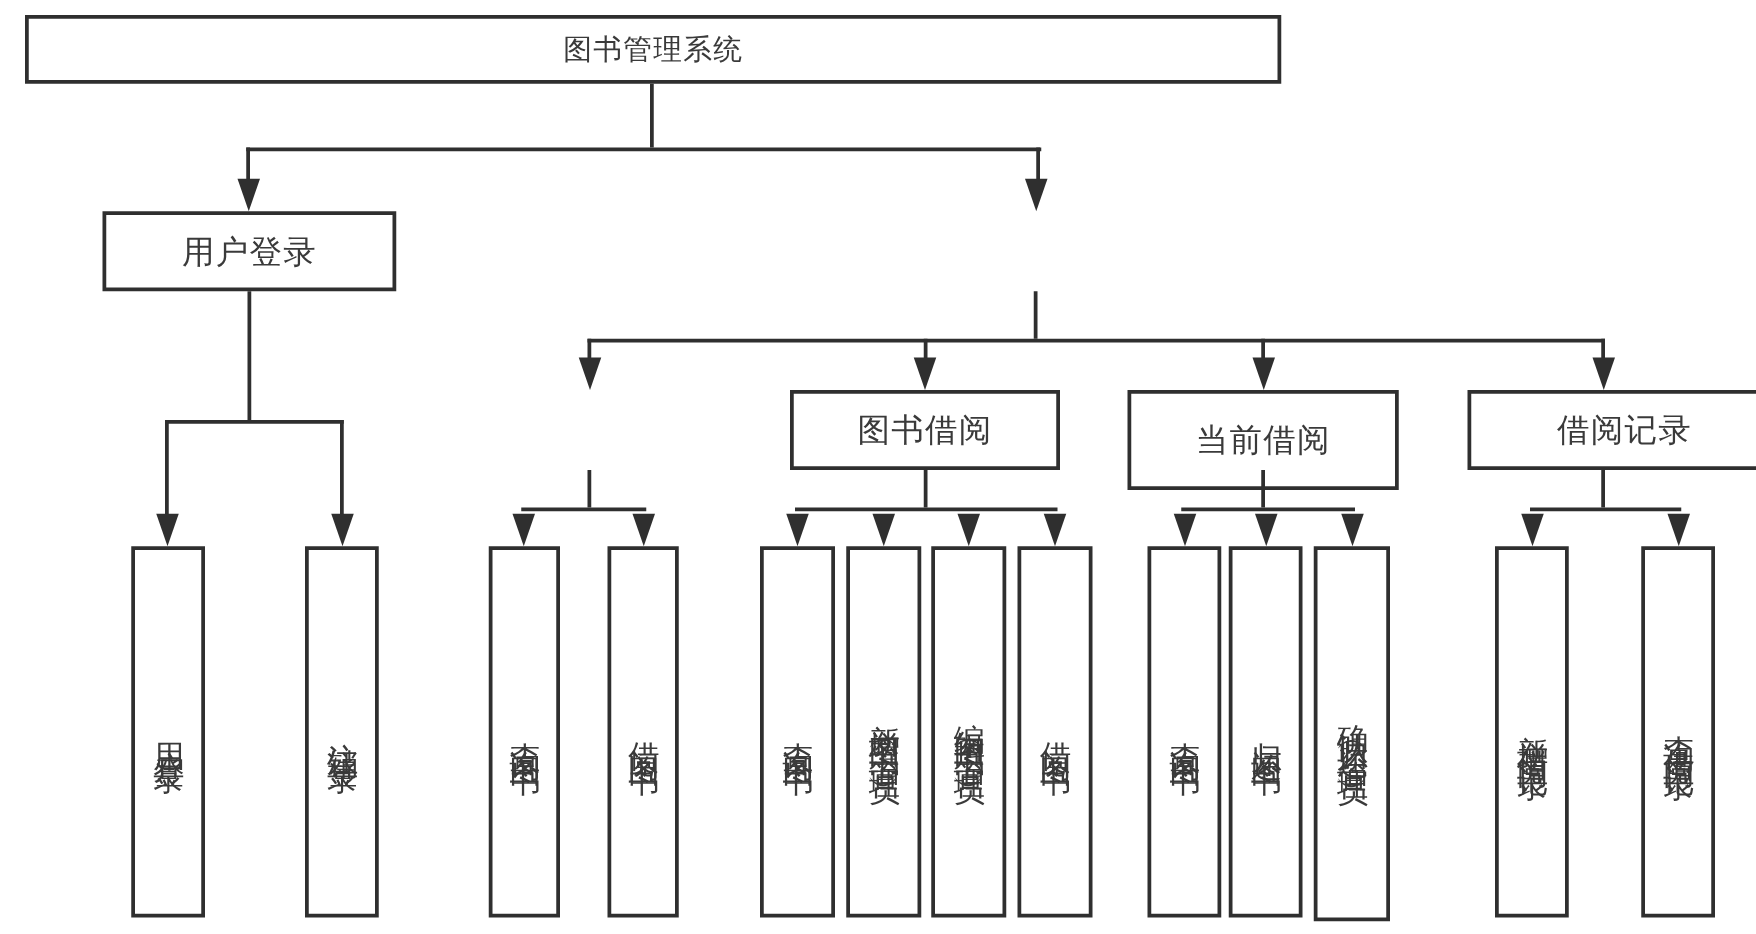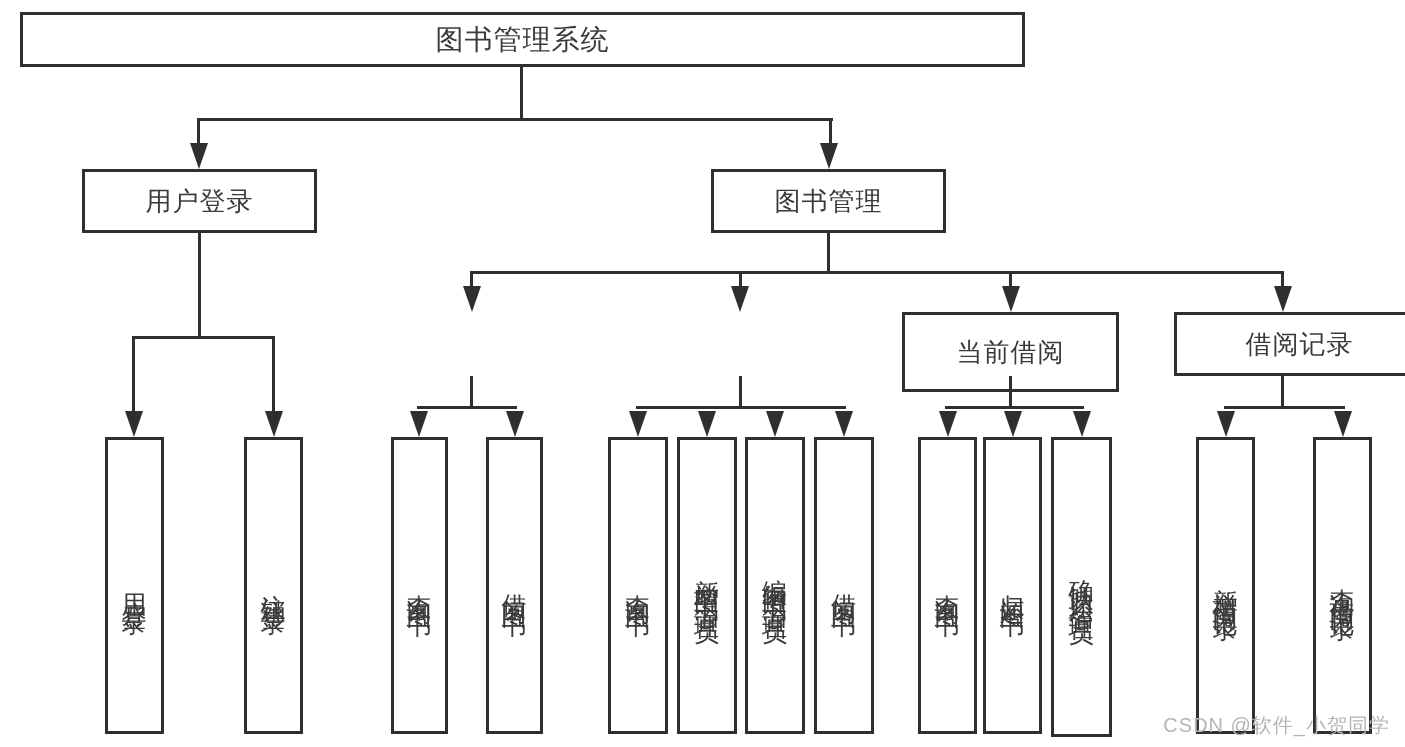--- a/index.html
+++ b/index.html
@@ -6,21 +6,21 @@
   .canvas{
     position:relative;width:1405px;height:747px;background:#ffffff;overflow:hidden;
     font-family:"Liberation Sans","DejaVu Sans",sans-serif;
   }
   .node{
     position:absolute;box-sizing:border-box;background:#ffffff;
     border:3px solid #2f2f2f;color:#3a3a3a;
     display:flex;align-items:center;justify-content:center;
     font-size:26px;letter-spacing:1px;
   }
-  .node.root{font-size:28px;}
+  .node.root{font-size:23px;}
   .leaf span{
     writing-mode:vertical-rl;text-orientation:mixed;
     letter-spacing:6px;line-height:1.2;font-size:25px;white-space:nowrap;
   }
   .line{position:absolute;background:#2f2f2f;}
   .arrow{
     position:absolute;width:0;height:0;
     border-left:9px solid transparent;border-right:9px solid transparent;
     border-top:26px solid #2f2f2f;
   }
@@ -41,42 +41,42 @@
   <div class="line" style="left:520px;top:67px;width:3px;height:51px"></div>
   <div class="line" style="left:197px;top:118px;width:636px;height:3px"></div>
   <div class="line" style="left:197px;top:118px;width:3px;height:27px"></div>
   <div class="line" style="left:829px;top:118px;width:3px;height:27px"></div>
   <div class="arrow" style="left:190px;top:143px"></div>
   <div class="arrow" style="left:820px;top:143px"></div>
 
   <div class="node" style="left:82px;top:169px;width:235px;height:64px">
     <span>用户登录</span>
   </div>
-  <div class="node" style="left:711px;top:169px;width:235px;height:64px">
-    <span>图书管理</span>
-  </div>
 
   <div class="line" style="left:198px;top:233px;width:3px;height:103px"></div>
   <div class="line" style="left:132px;top:336px;width:143px;height:3px"></div>
   <div class="line" style="left:132px;top:336px;width:3px;height:77px"></div>
   <div class="line" style="left:272px;top:336px;width:3px;height:77px"></div>
   <div class="arrow" style="left:125px;top:411px"></div>
   <div class="arrow" style="left:265px;top:411px"></div>
 
   <div class="line" style="left:827px;top:233px;width:3px;height:38px"></div>
   <div class="line" style="left:470px;top:271px;width:814px;height:3px"></div>
   <div class="line" style="left:470px;top:271px;width:3px;height:17px"></div>
   <div class="line" style="left:739px;top:271px;width:3px;height:17px"></div>
   <div class="line" style="left:1009px;top:271px;width:3px;height:17px"></div>
   <div class="line" style="left:1281px;top:271px;width:3px;height:17px"></div>
   <div class="arrow" style="left:463px;top:286px"></div>
   <div class="arrow" style="left:731px;top:286px"></div>
   <div class="arrow" style="left:1002px;top:286px"></div>
   <div class="arrow" style="left:1274px;top:286px"></div>
 
+  <div class="node" style="left:632px;top:312px;width:216px;height:64px">
+    <span>图书借阅</span>
+  </div>
   <div class="node" style="left:902px;top:312px;width:217px;height:80px">
     <span>当前借阅</span>
   </div>
   <div class="node" style="left:1174px;top:312px;width:251px;height:64px">
     <span>借阅记录</span>
   </div>
 
   <div class="line" style="left:470px;top:376px;width:3px;height:30px"></div>
   <div class="line" style="left:417px;top:406px;width:100px;height:3px"></div>
   <div class="arrow" style="left:410px;top:411px"></div>
@@ -137,15 +137,14 @@
     <span>确认归还（管理员）</span>
   </div>
 
   <div class="node leaf" style="left:1196px;top:437px;width:59px;height:297px">
     <span>新增借阅记录</span>
   </div>
   <div class="node leaf" style="left:1313px;top:437px;width:59px;height:297px">
     <span>查询借阅记录</span>
   </div>
 
-  <div class="watermark">CSDN @软件_小贺同学</div>
 
 </div>
 
 </body></html>

